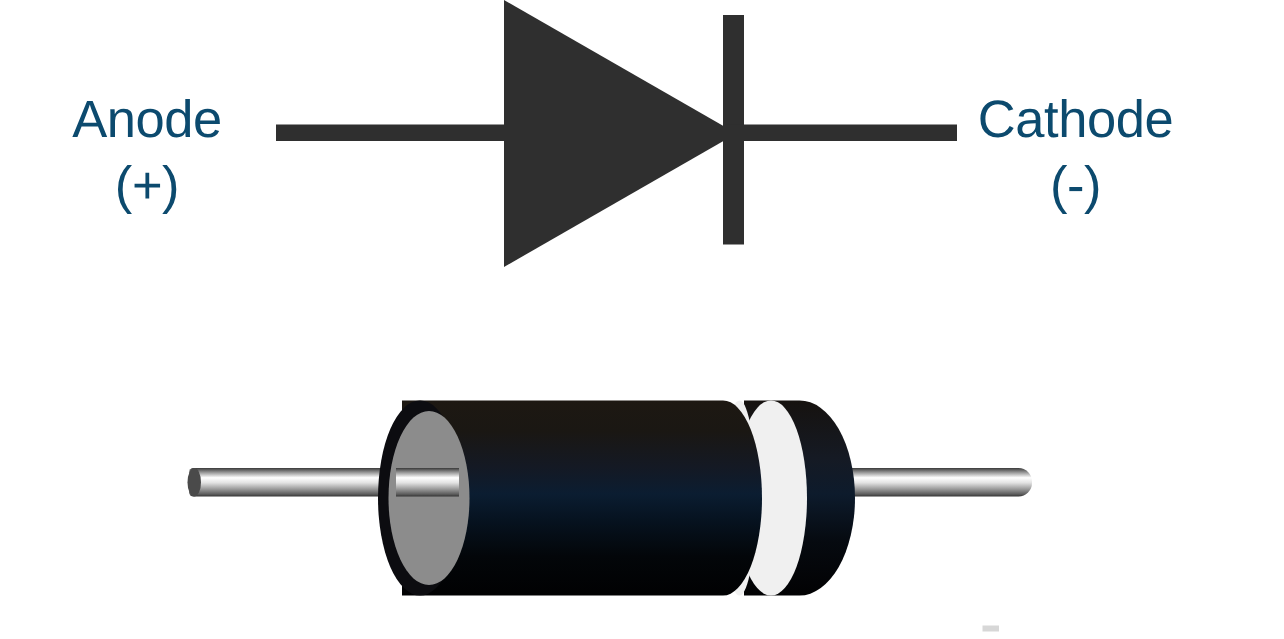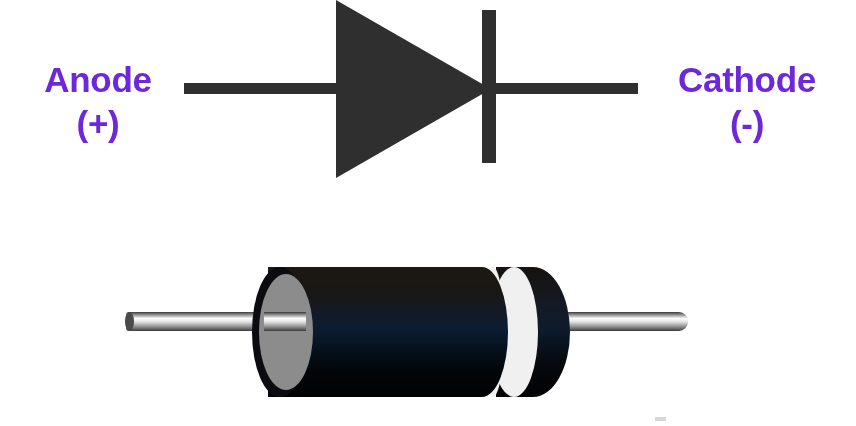--- a/index.html
+++ b/index.html
@@ -21,40 +21,40 @@
     left: 0; top: 0;
     width: 856px;
     height: 426px;
   }
 
   
   .terminal-label {
     position: absolute;
     text-align: center;
     font-family: "Liberation Sans", sans-serif;
-    font-weight: bold;
-    color: #6d28d9;
+    font-weight: normal;
+    color: #0c4a6e;
     line-height: 1.0;
     user-select: none;
     white-space: nowrap;
   }
   .terminal-label .t-name {
     display: block;
     font-size: 35px;
     letter-spacing: -0.3px;
   }
   .terminal-label .t-sign {
     display: block;
     font-size: 35px;
     margin-top: 9px;
     letter-spacing: -0.3px;
   }
 
   #anode-label  { left: 10px;  top: 62px; width: 176px; }
-  #cathode-label{ left: 654px; top: 62px; width: 186px; }
+  #cathode-label{ left: 624px; top: 62px; width: 186px; }
 
   
   #symbol-group {
     position: absolute;
     left: 0; top: 0;
     width: 856px;
     height: 200px;
   }
   .sym-wire {
     position: absolute;

